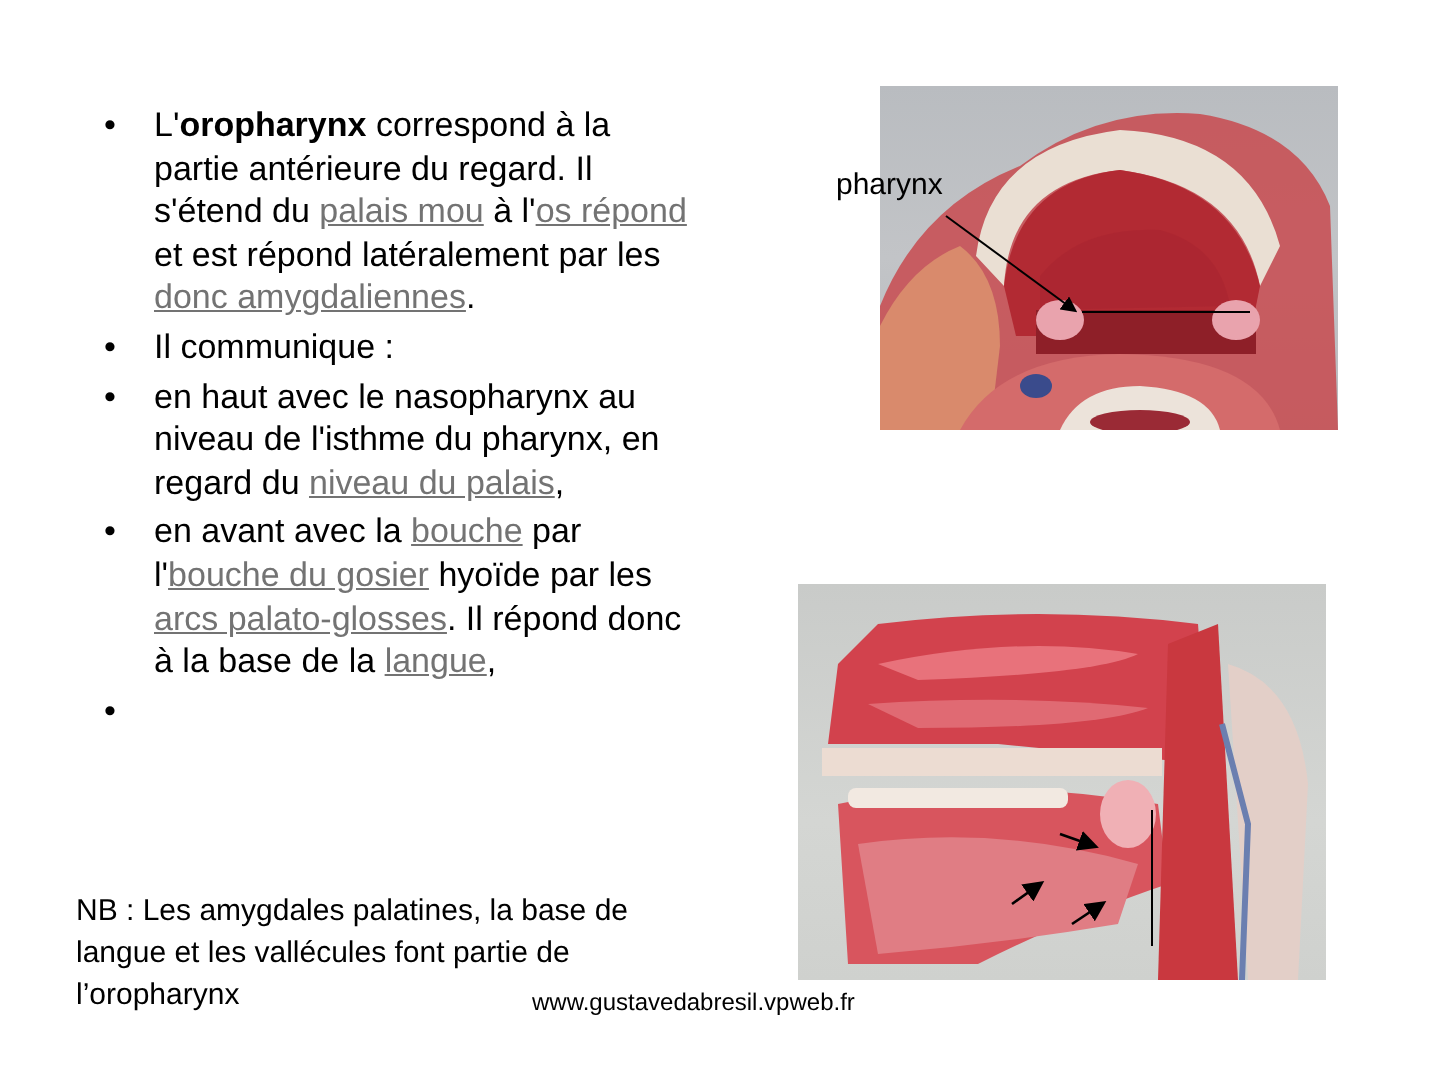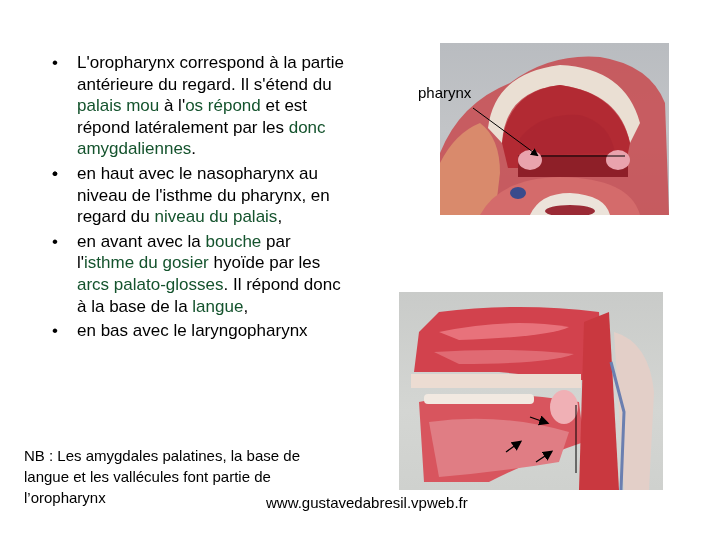--- a/index.html
+++ b/index.html
@@ -2,41 +2,41 @@
 <html><head>
 <meta charset="utf-8">
 <style>
   html, body { margin:0; padding:0; }
   body { width:720px; height:540px; background:#ffffff; position:relative; overflow:hidden;
          font-family:"Liberation Sans", sans-serif; color:#000; }
   .bullets { position:absolute; left:52px; top:52px; width:300px; margin:0; padding:0; list-style:none;
              font-size:17px; line-height:21.6px; }
   .bullets li { position:relative; padding-left:25px; margin-bottom:3px; }
   .bullets li .dot { position:absolute; left:0; top:0; }
-  .link { color:#14532d; }
-  b { font-weight:normal; }
-  .nb { position:absolute; left:24px; top:445px; width:320px; font-size:15px; line-height:21px; }
-  .credit { position:absolute; left:266px; top:494px; font-size:15px; }
+  .link { color:#737373; text-decoration:underline; }
+  b { font-weight:bold; }
+  .nb { position:absolute; left:38px; top:445px; width:320px; font-size:15px; line-height:21px; }
+  .credit { position:absolute; left:266px; top:494px; font-size:12px; }
   .img { position:absolute; overflow:hidden; }
   .img-top { left:440px; top:43px; width:229px; height:172px;
     background: linear-gradient(180deg,#b9bcc0 0%,#c2c4c7 50%,#b7b9bd 100%); }
   .img-bot { left:399px; top:292px; width:264px; height:198px;
     background: linear-gradient(180deg,#c9cbc9 0%,#d4d6d3 60%,#cfd1ce 100%); }
   .label-amyg { position:absolute; left:418px; top:84px; font-size:15px; }
   svg.overlay { position:absolute; left:0; top:0; }
 </style>
 </head>
 <body>
 
 <ul class="bullets" id="bullet-list">
     <li><span class="dot">•</span><span>L'</span><b>oropharynx</b><span> correspond à la partie antérieure du regard. Il s'étend du </span><a class="link">palais mou</a><span> à l'</span><a class="link">os répond</a><span> et est répond latéralement par les </span><a class="link">donc amygdaliennes</a><span>.</span></li>
+    <li><span class="dot">•</span><span>Il communique :</span></li>
+    <li><span class="dot">•</span><span>en haut avec le nasopharynx au niveau de l'isthme du pharynx, en regard du </span><a class="link">niveau du palais</a><span>,</span></li>
+    <li><span class="dot">•</span><span>en avant avec la </span><a class="link">bouche</a><span> par l'</span><a class="link">bouche du gosier</a><span> hyoïde par les </span><a class="link">arcs palato-glosses</a><span>. Il répond donc à la base de la </span><a class="link">langue</a><span>,</span></li>
     <li><span class="dot">•</span></li>
-    <li><span class="dot">•</span><span>en haut avec le nasopharynx au niveau de l'isthme du pharynx, en regard du </span><a class="link">niveau du palais</a><span>,</span></li>
-    <li><span class="dot">•</span><span>en avant avec la </span><a class="link">bouche</a><span> par l'</span><a class="link">isthme du gosier</a><span> hyoïde par les </span><a class="link">arcs palato-glosses</a><span>. Il répond donc à la base de la </span><a class="link">langue</a><span>,</span></li>
-    <li><span class="dot">•</span><span>en bas avec le laryngopharynx</span></li>
   </ul>
 
 <div class="nb">NB : Les amygdales palatines, la base de langue et les vallécules font partie de l’oropharynx</div>
 <div class="credit">www.gustavedabresil.vpweb.fr</div>
 
 <div class="img img-top">
   <svg width="229" height="172" viewBox="0 0 229 172">
 
     <path d="M0 172 L0 110 Q20 60 70 40 Q110 10 160 14 Q210 22 225 60 L229 172 Z" fill="#c84a4f" opacity="0.85"></path>
     <path d="M0 172 L0 120 Q15 90 40 80 Q60 95 60 130 L55 172 Z" fill="#d98a6c"></path>

